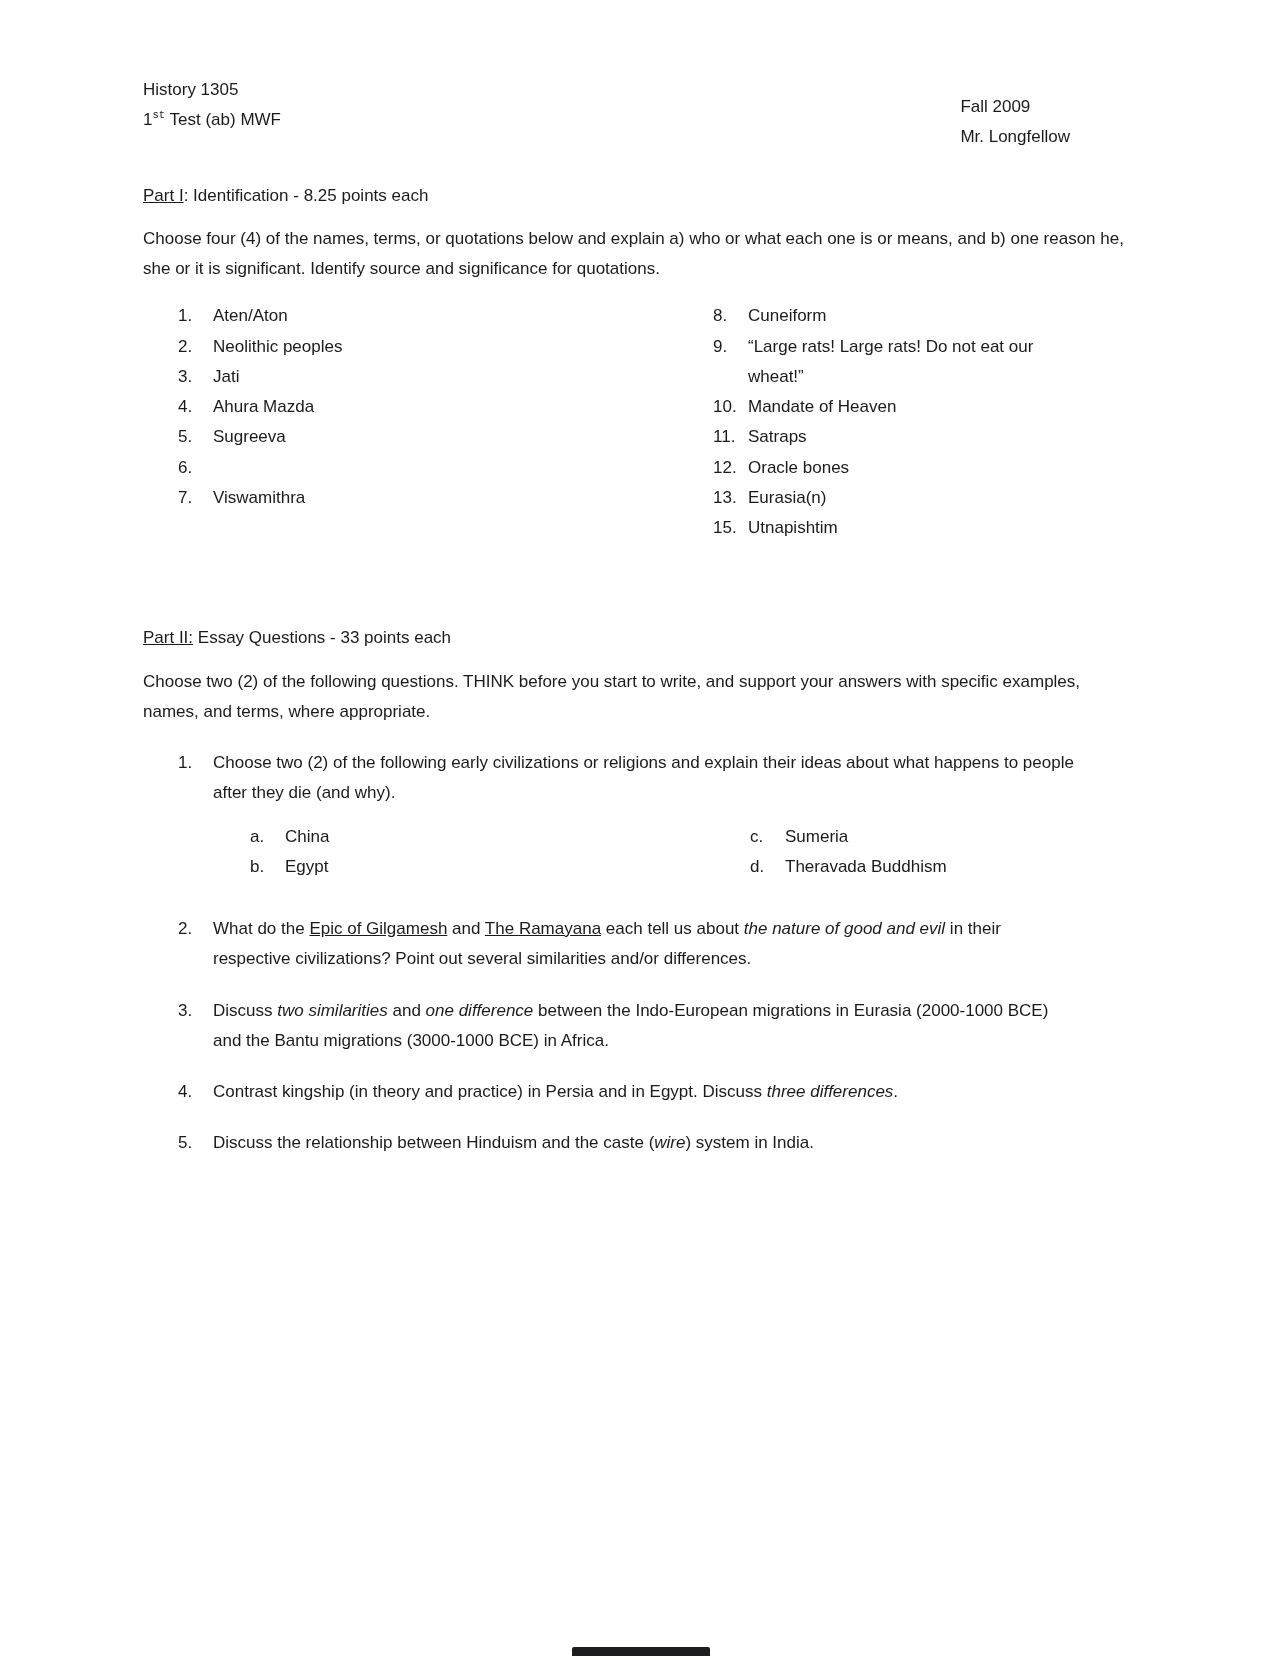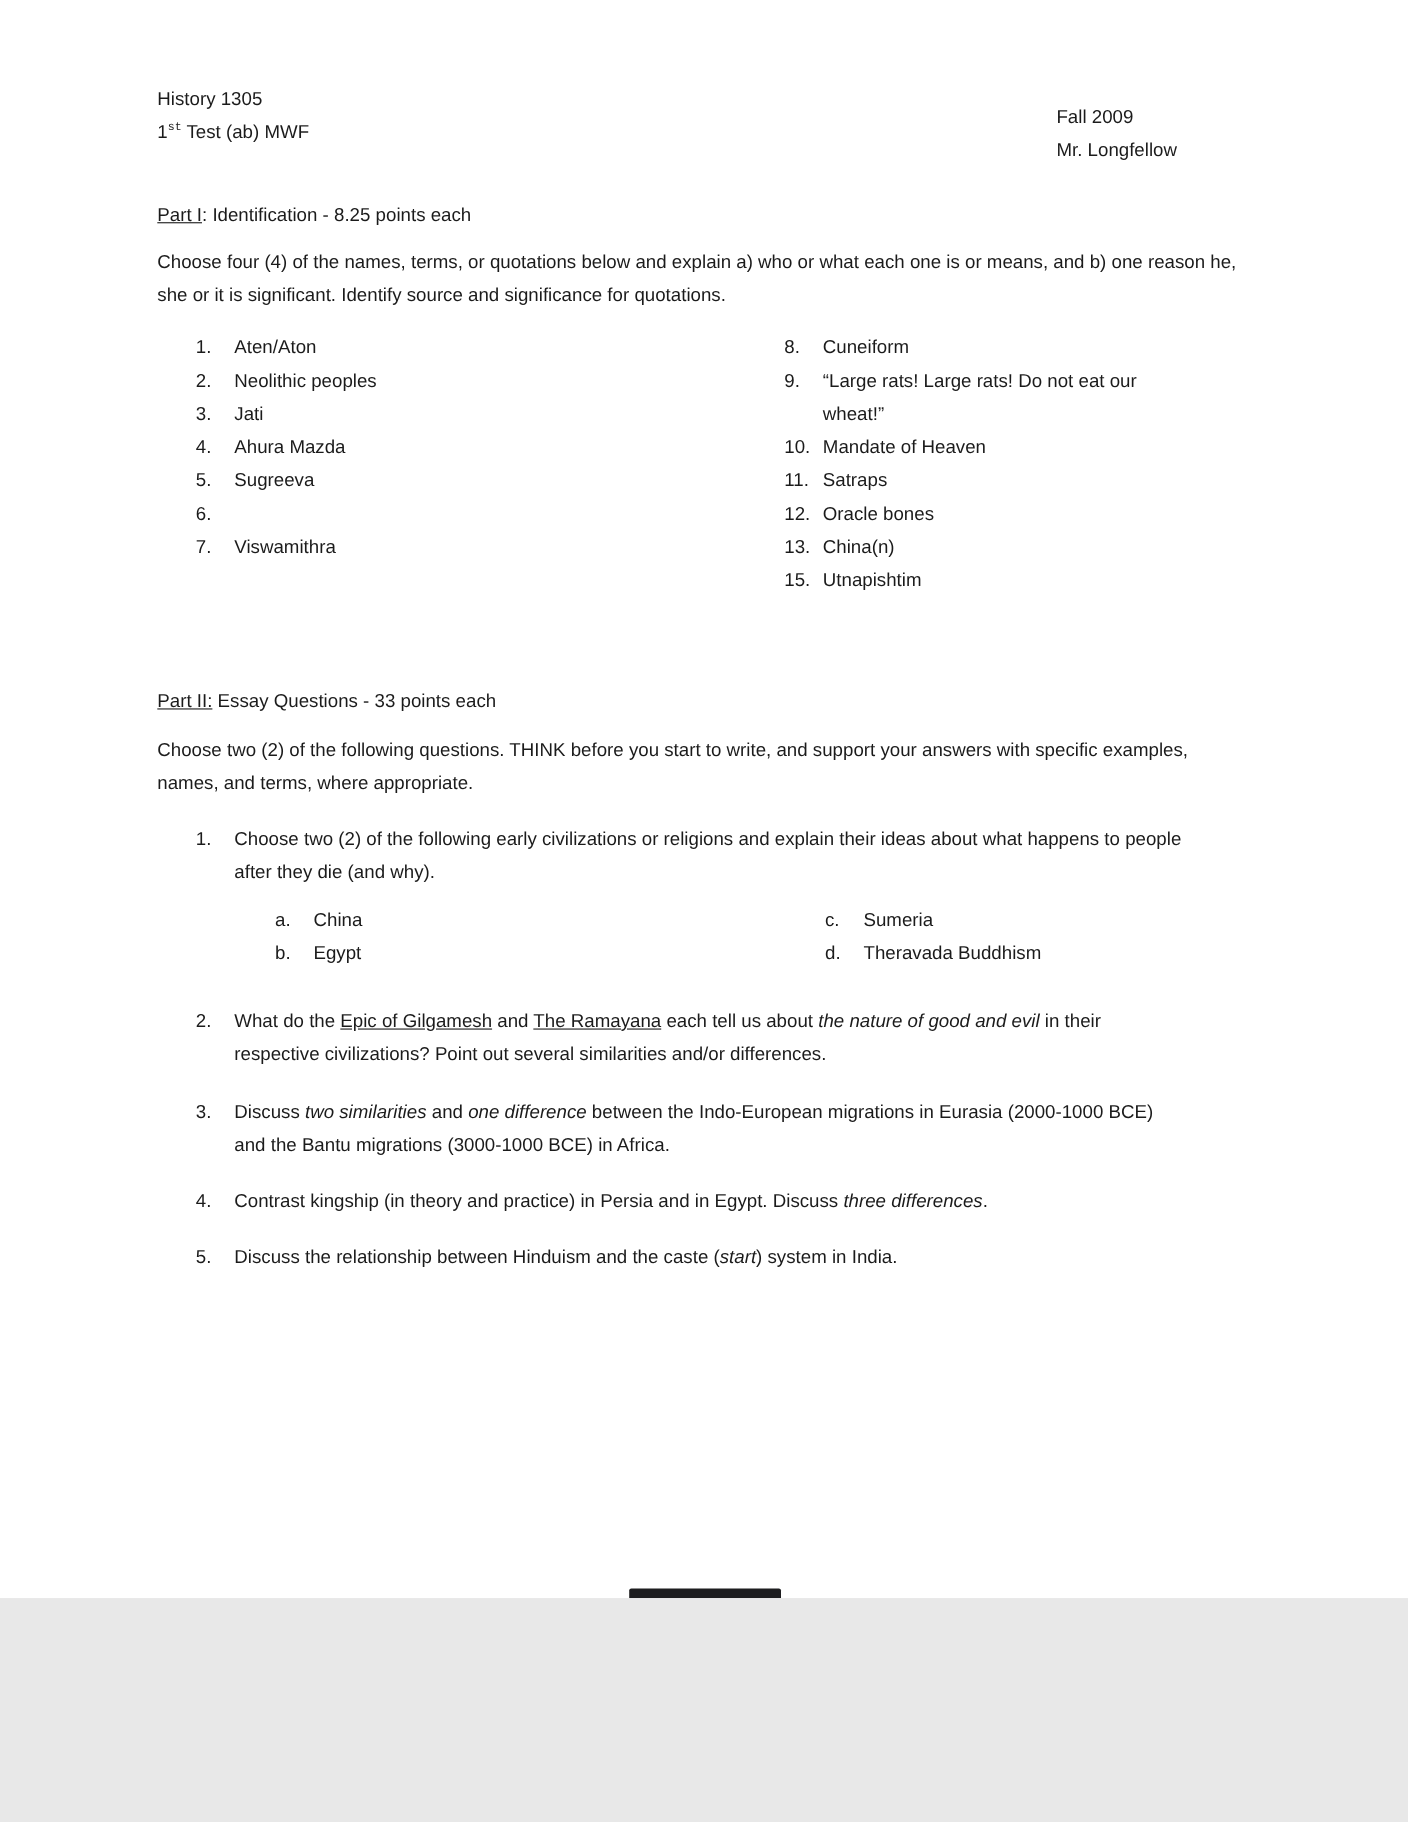--- a/index.html
+++ b/index.html
@@ -1,18 +1,18 @@
 <!DOCTYPE html>
 <html><head>
 <meta charset="utf-8">
 <style>
   html,body{margin:0;padding:0;background:#e8e8e8;}
   .page{
     position:relative;
-    width:1280px;height:1453px;
+    width:1280px;height:1656px;
     margin:0 auto;
     background:#ffffff;
     box-sizing:border-box;
     padding:75px 145px 0 143px;
     font-family:"Liberation Sans","DejaVu Sans",sans-serif;
     font-size:17px;
     line-height:1.78;
     color:#1b1b1b;
     overflow:hidden;
   }
@@ -113,21 +113,21 @@
       <div class="li">
           <span class="li-num">11.</span>
           <span class="li-txt">Satraps</span>
         </div>
       <div class="li">
           <span class="li-num">12.</span>
           <span class="li-txt">Oracle bones</span>
         </div>
       <div class="li">
           <span class="li-num">13.</span>
-          <span class="li-txt">China(n)</span>
+          <span class="li-txt">Eurasia(n)</span>
         </div>
       <div class="li">
           <span class="li-num">15.</span>
           <span class="li-txt">Utnapishtim</span>
         </div>
     </div>
   </div>
 
   <div class="part2">
     <div><span class="u">Part II:</span><span> Essay Questions - 33 points each</span></div>
@@ -173,19 +173,19 @@
       <div class="q-body"><span>Discuss </span><span class="i">two similarities</span><span> and </span><span class="i">one difference</span><span> between the Indo-European migrations in Eurasia (2000-1000 BCE) and the Bantu migrations (3000-1000 BCE) in Africa.</span></div>
     </div>
 
     <div class="q">
       <span class="q-num">4.</span>
       <div class="q-body"><span>Contrast kingship (in theory and practice) in Persia and in Egypt.  Discuss </span><span class="i">three differences</span><span>.</span></div>
     </div>
 
     <div class="q">
       <span class="q-num">5.</span>
-      <div class="q-body"><span>Discuss the relationship between Hinduism and the caste (</span><span class="i">start</span><span>) system in India.</span></div>
+      <div class="q-body"><span>Discuss the relationship between Hinduism and the caste (</span><span class="i">wire</span><span>) system in India.</span></div>
     </div>
   </div>
 
   <div class="taskbar-fragment" style="background: rgb(29, 29, 31); left: 572px; width: 138px;"></div>
 
 </div>
 
 </body></html>

